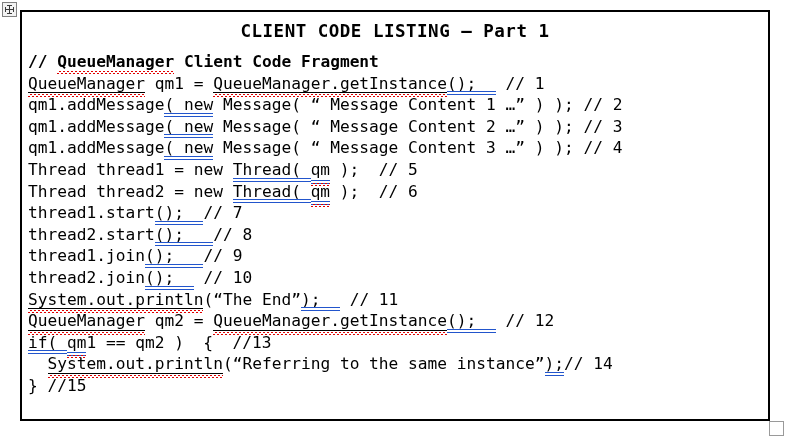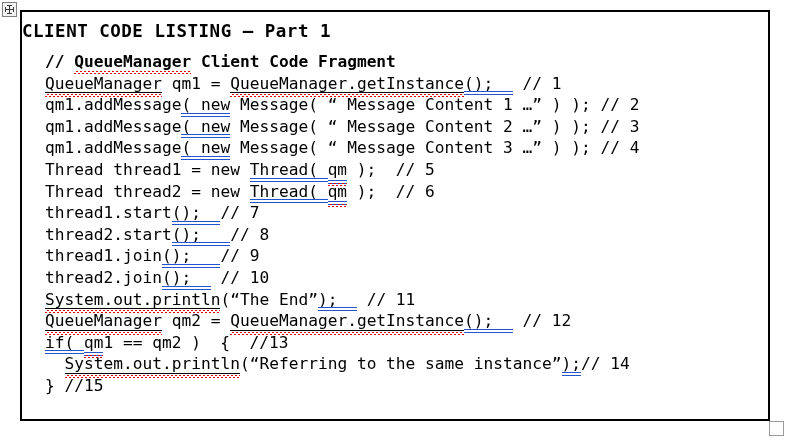--- a/index.html
+++ b/index.html
@@ -60,32 +60,33 @@
     left: 20px;
     top: 10px;
     width: 750px;
     height: 411px;
     border: 2px solid #000000;
     box-sizing: border-box;
     background: #ffffff;
   }
 
   #listing-title {
+    text-align: center;
     font-family: "DejaVu Sans Mono", monospace;
     font-weight: bold;
     font-size: 17.5px;
     letter-spacing: 0.5px;
     color: #000000;
     margin: 8px 0 0 0;
     line-height: 22px;
     white-space: pre;
   }
 
   #code-block {
-    margin: 9px 0 0 23px;
+    margin: 9px 0 0 6px;
     font-family: "DejaVu Sans Mono", monospace;
     font-size: 16.2px;
     line-height: 21.6px;
     color: #000000;
     white-space: pre;
   }
 
   .code-line {
     white-space: pre;
     height: 21.6px;

